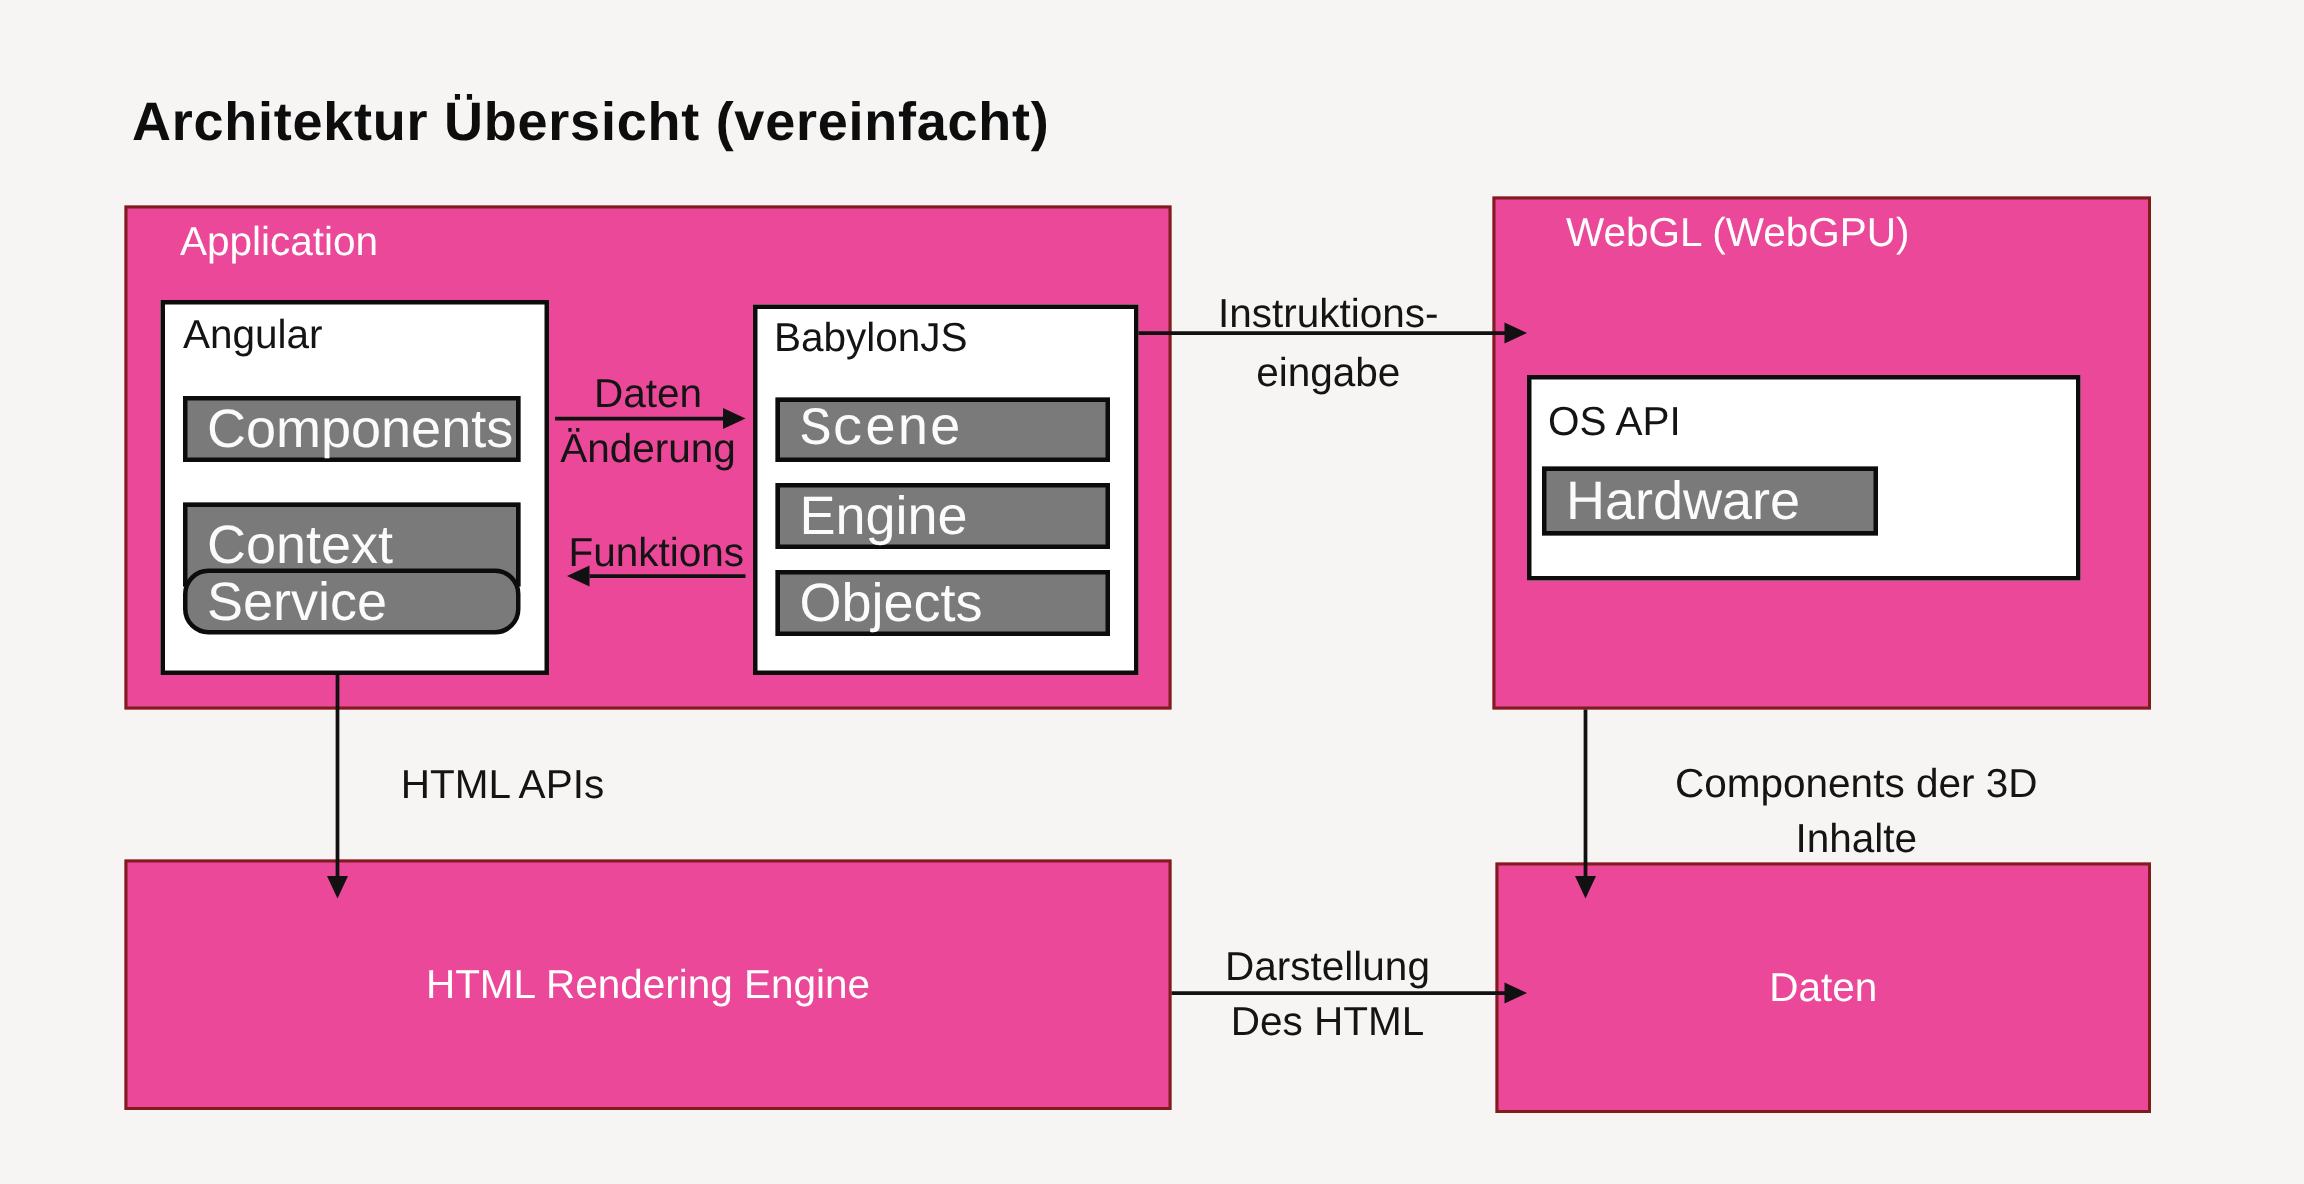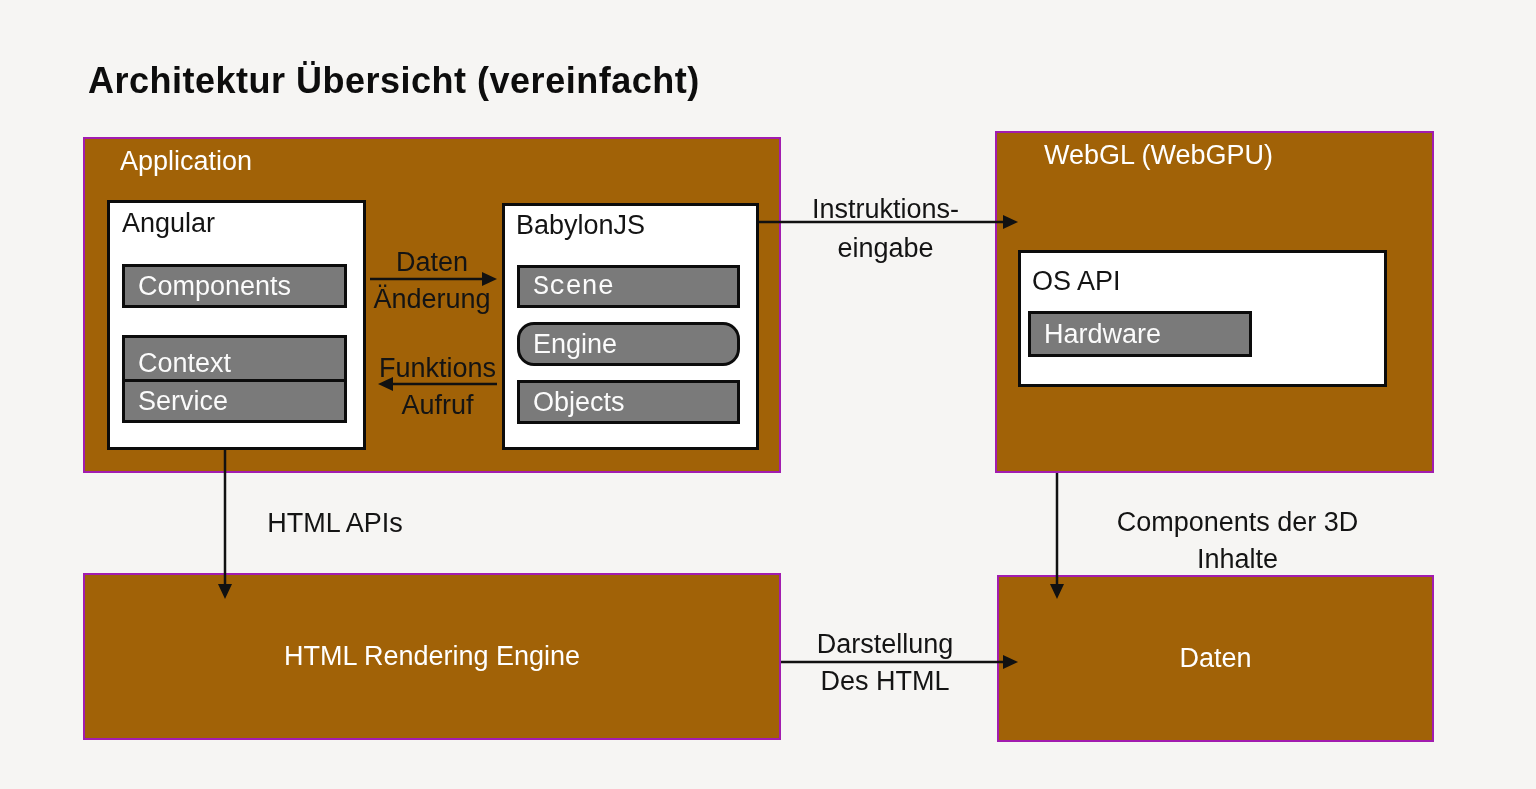--- a/index.html
+++ b/index.html
@@ -15,38 +15,38 @@
     position: absolute;
     left: 88px;
     top: 60px;
     font-size: 36px;
     font-weight: bold;
     color: #0d0d0d;
     letter-spacing: 0.5px;
   }
   .redbox {
     position: absolute;
-    background: #a16207;
-    border: 2px solid #a21caf;
+    background: #ec4899;
+    border: 2px solid #7f1d1d;
     box-sizing: border-box;
     text-align: right;
   }
   .whitebox {
     position: absolute;
     background: #ffffff;
     border: 3px solid #0c0c0c;
     box-sizing: border-box;
   }
   .chip {
     position: absolute;
     background: #7a7a7a;
     border: 3px solid #0c0c0c;
     box-sizing: border-box;
     color: #fbfbfb;
-    font-size: 27px;
+    font-size: 36px;
     display: flex;
     align-items: center;
     padding-left: 13px;
   }
   .lbl {
     position: absolute;
     font-size: 27px;
     color: #141414;
     white-space: nowrap;
   }
@@ -90,30 +90,30 @@
   <div class="lbl lbl-white z3" style="left:120px; top:146px;">Application</div>
 
   <div class="whitebox z2" style="left:107px; top:200px; width:259px; height:250px;"></div>
   <div class="lbl z3" style="left:122px; top:208px;">Angular</div>
   <div class="chip z3" style="left:122px; top:264px; width:225px; height:44px;">
     <span>Components</span>
   </div>
   <div class="chip z3" style="left:122px; top:335px; width:225px; height:56px;">
     <span>Context</span>
   </div>
-  <div class="chip z3" style="left:122px; top:379px; width:225px; height:44px;">
+  <div class="chip z3" style="left:122px; top:379px; width:225px; height:44px;border-radius:17px;">
     <span>Service</span>
   </div>
 
   <div class="whitebox z2" style="left:502px; top:203px; width:257px; height:247px;"></div>
   <div class="lbl z3" style="left:516px; top:210px;">BabylonJS</div>
   <div class="chip z3" style="left:517px; top:265px; width:223px; height:43px;font-family:Liberation Mono, monospace;">
     <span>Scene</span>
   </div>
-  <div class="chip z3" style="left:517px; top:322px; width:223px; height:44px;border-radius:17px;">
+  <div class="chip z3" style="left:517px; top:322px; width:223px; height:44px;">
     <span>Engine</span>
   </div>
   <div class="chip z3" style="left:517px; top:380px; width:223px; height:44px;">
     <span>Objects</span>
   </div>
 
   <div class="redbox z1" style="left:995px; top:131px; width:439px; height:342px;"></div>
   <div class="lbl lbl-white z3" style="left:1044px; top:140px;">WebGL (WebGPU)</div>
 
   <div class="whitebox z2" style="left:1018px; top:250px; width:369px; height:137px;"></div>
@@ -163,21 +163,20 @@
     </g>
   </svg>
 
   <div class="arrow-label" style="left:347px; top:244px; width:170px;">
     <span>Daten</span>
     <span>Änderung</span>
   </div>
 
   <div class="arrow-label" style="left:355px; top:350px; width:165px;">
     <span>Funktions</span>
-    <span>Aufruf</span>
   </div>
 
   <div class="arrow-label" style="left:793px; top:190px; width:185px; line-height:39px;">
     <span>Instruktions-</span>
     <span>eingabe</span>
   </div>
 
   <div class="arrow-label" style="left:240px; top:505px; width:190px;">
     <span>HTML APIs</span>
   </div>

